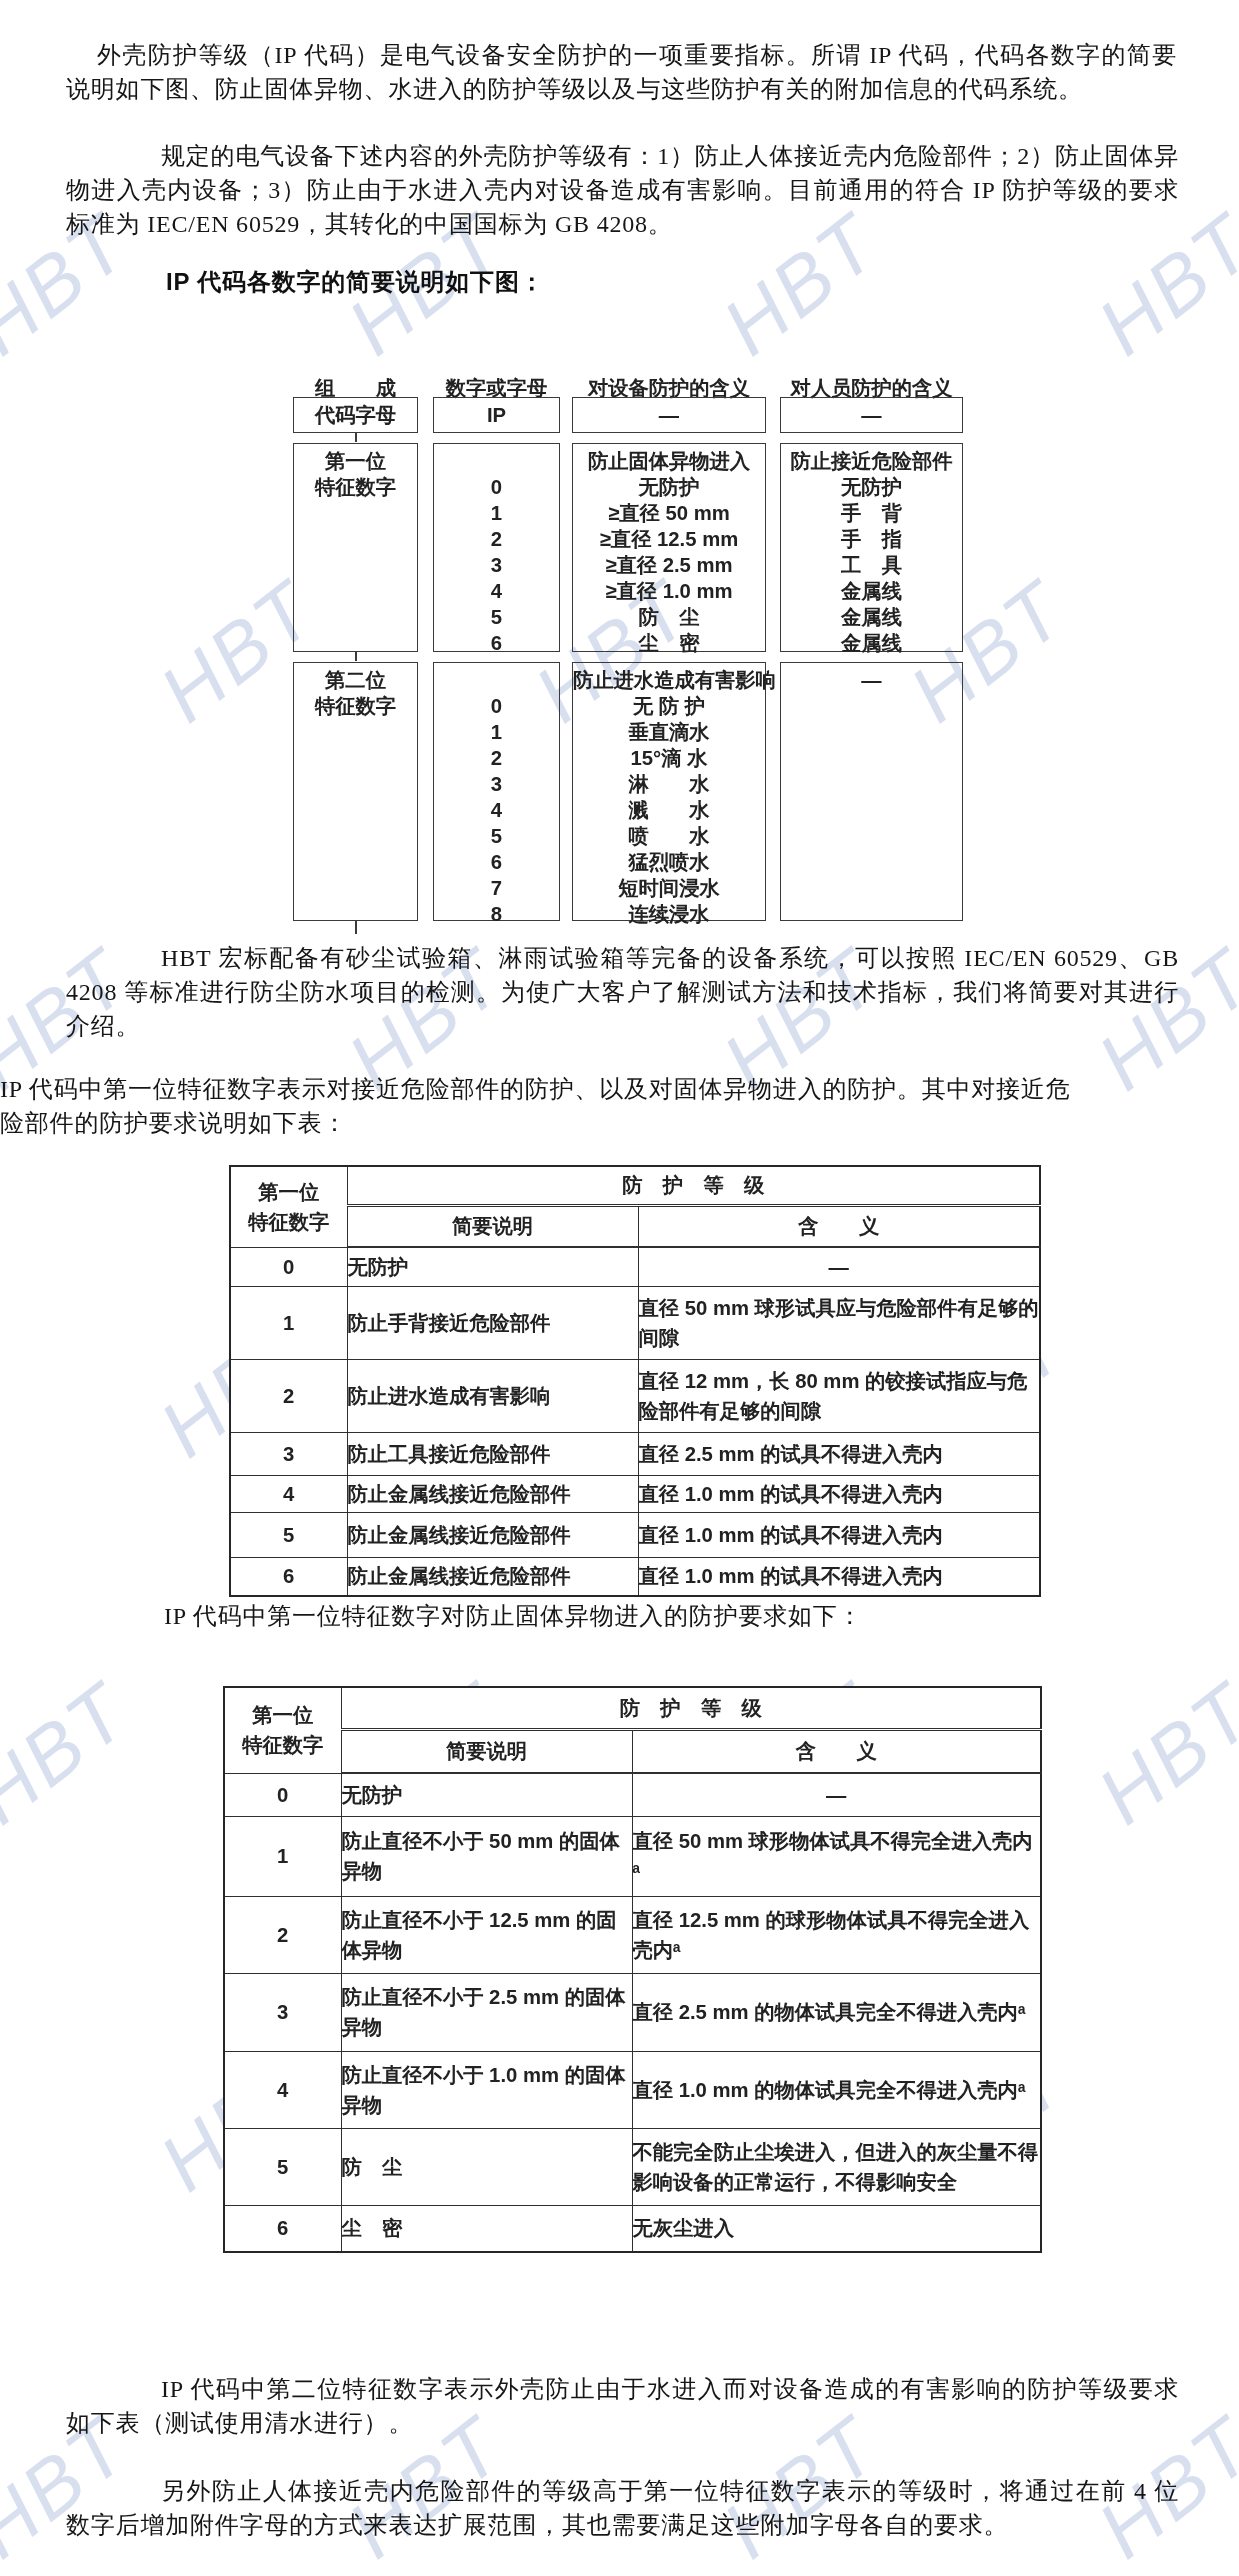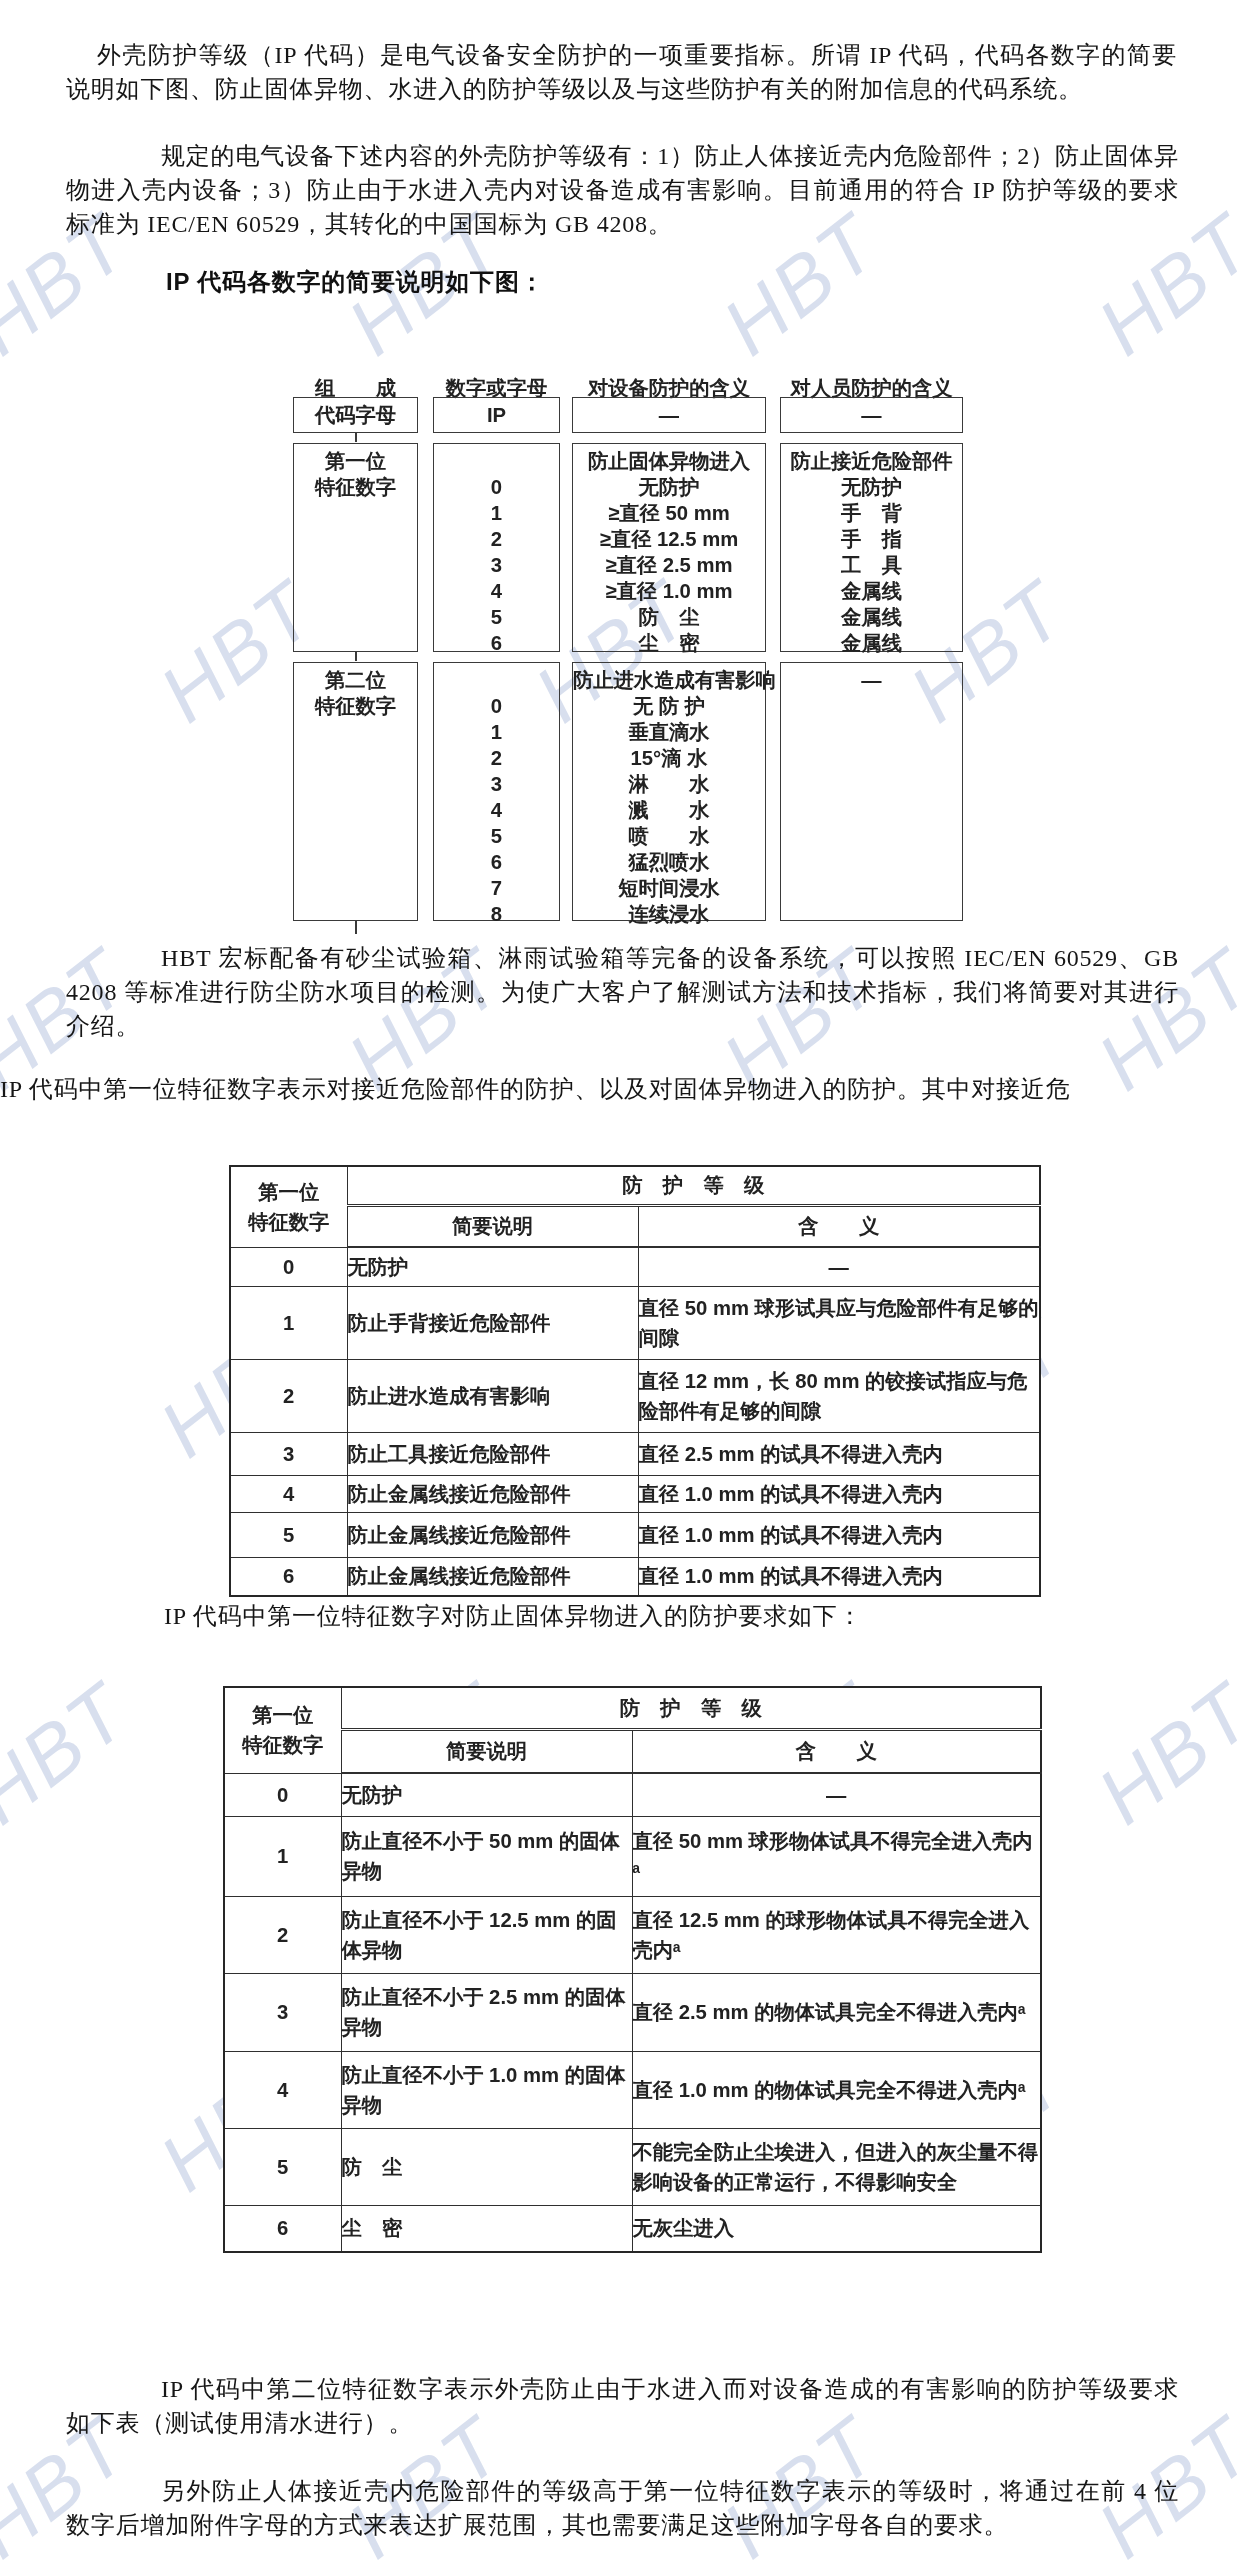--- a/index.html
+++ b/index.html
@@ -205,20 +205,21 @@
       <div class="dg-box rowC c4">
           <div class="dg-line">—</div>
         </div>
 
       <div class="dg-conn conn3"></div>
     </div>
 
     <div class="para ind4" style="top:941px; left:66px; width:1113px;">HBT 宏标配备有砂尘试验箱、淋雨试验箱等完备的设备系统，可以按照 IEC/EN 60529、GB 4208 等标准进行防尘防水项目的检测。为使广大客户了解测试方法和技术指标，我们将简要对其进行介绍。</div>
 
     <div class="centerline" style="top:1072px;">IP 代码中第一位特征数字表示对接近危险部件的防护、以及对固体异物进入的防护。其中对接近危</div>
+    <div class="centerline" style="top:1106px;">险部件的防护要求说明如下表：</div>
 
     <table class="dtable" id="table1">
       <colgroup>
           <col class="w1">
           <col class="w2">
           <col class="w3">
         </colgroup>
       <tbody>
         <tr class="hr1">
           <td class="cell-head" rowspan="2">

